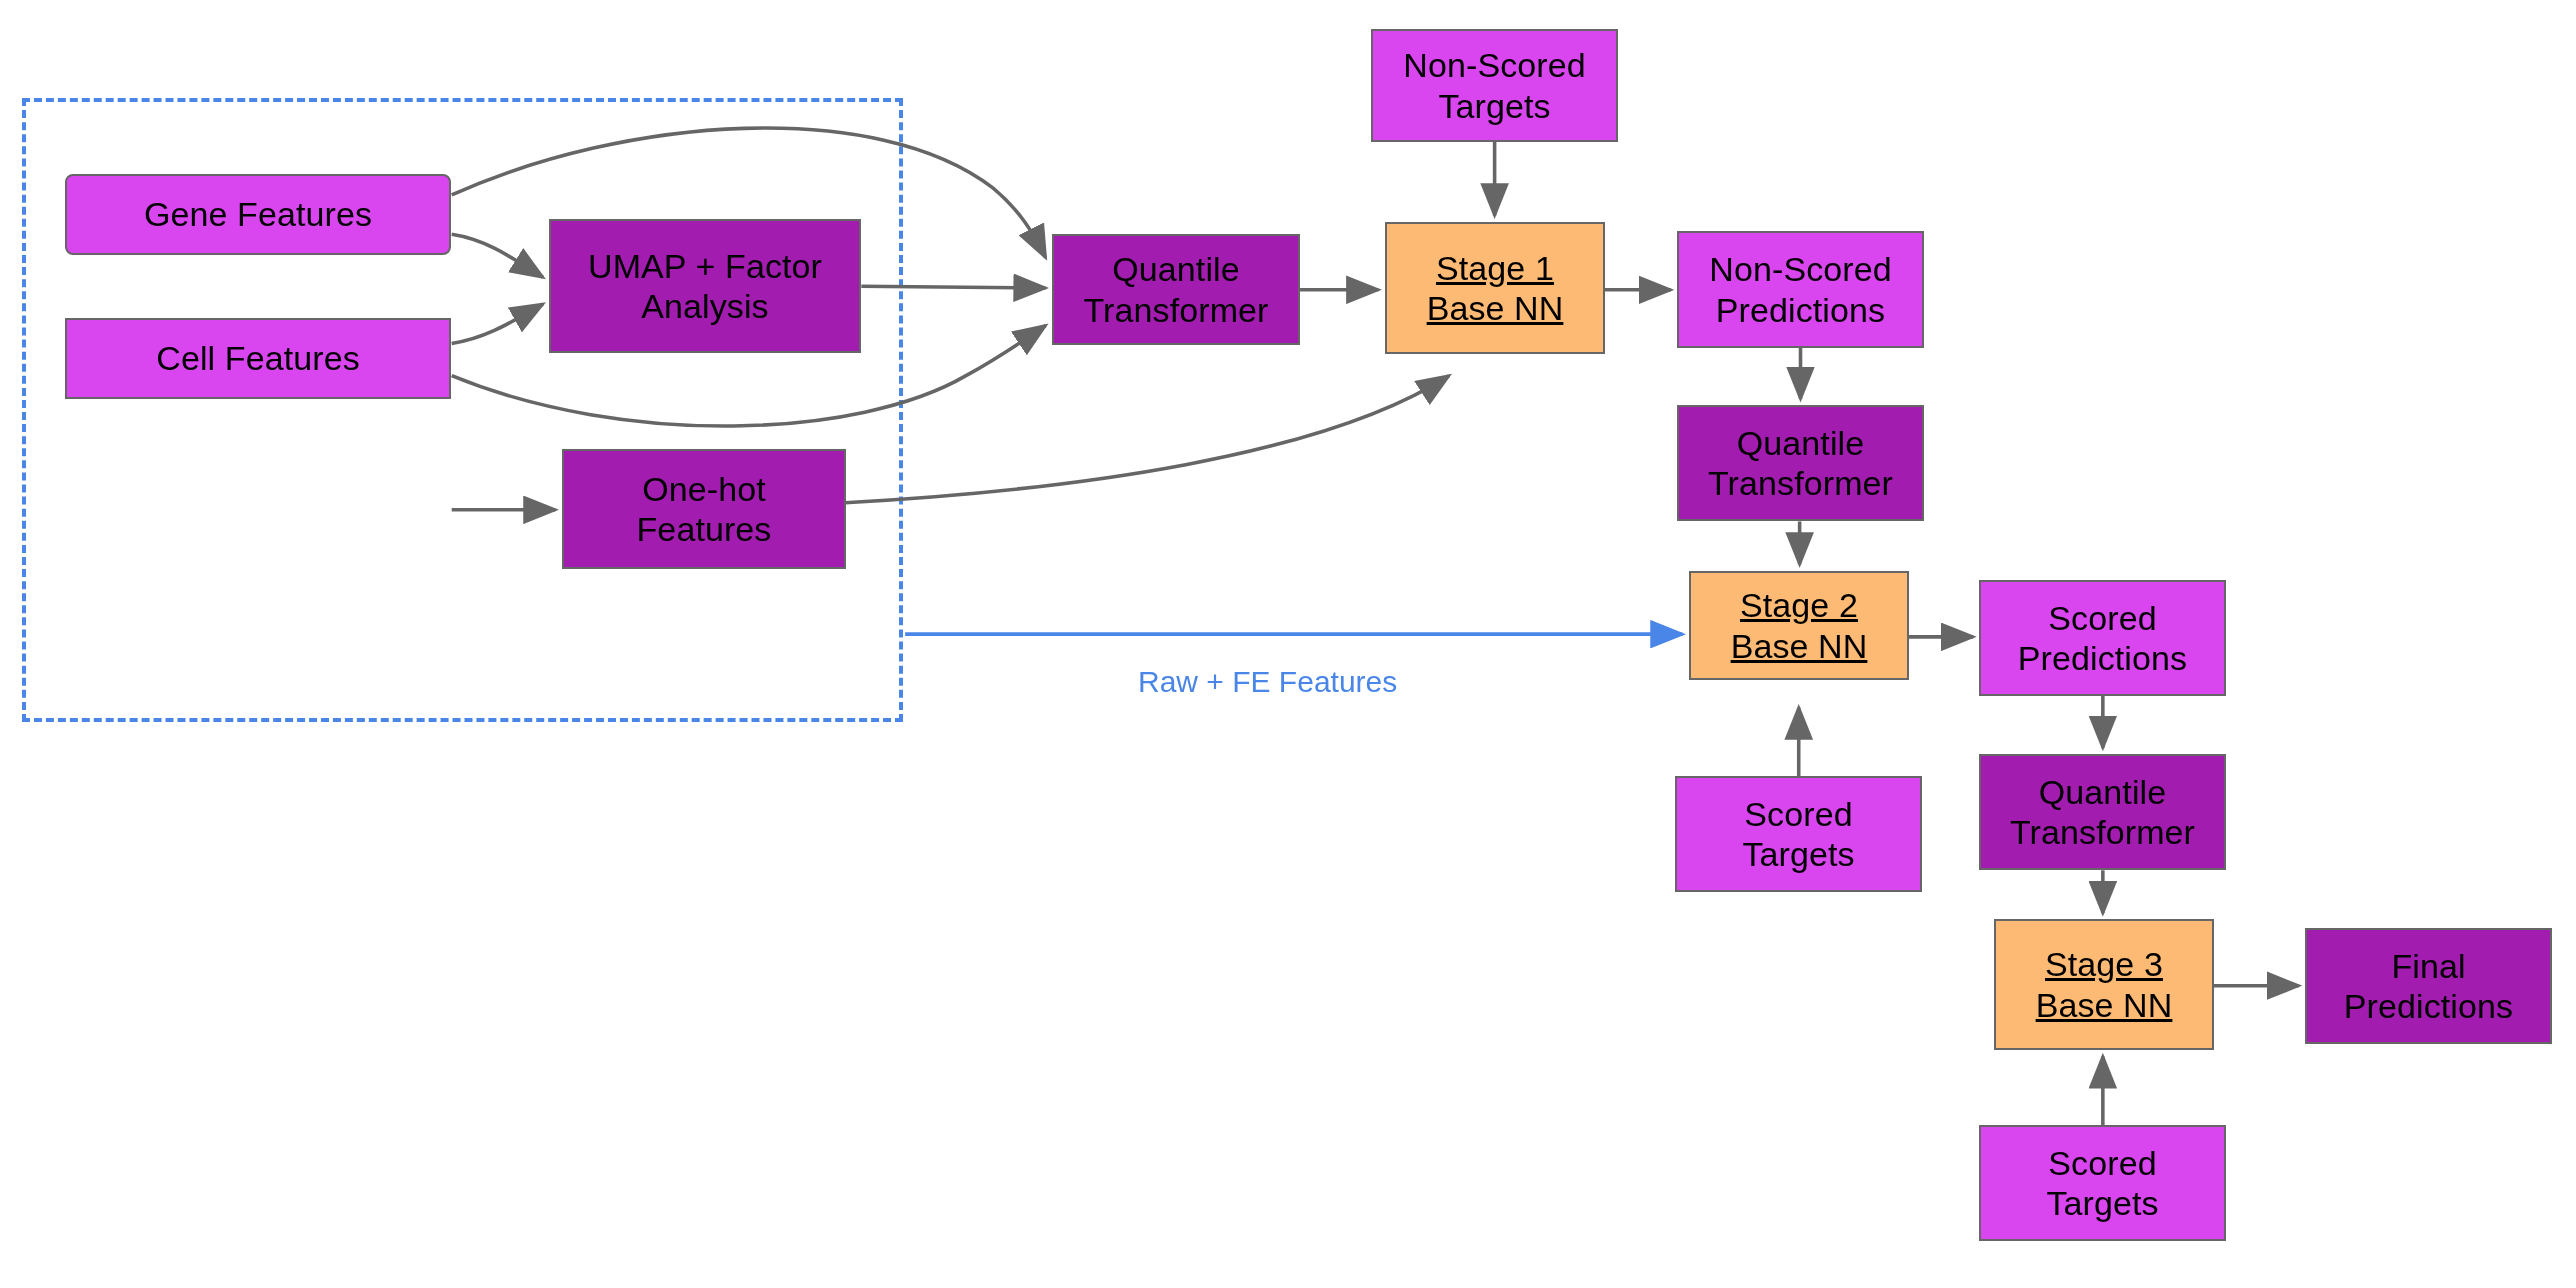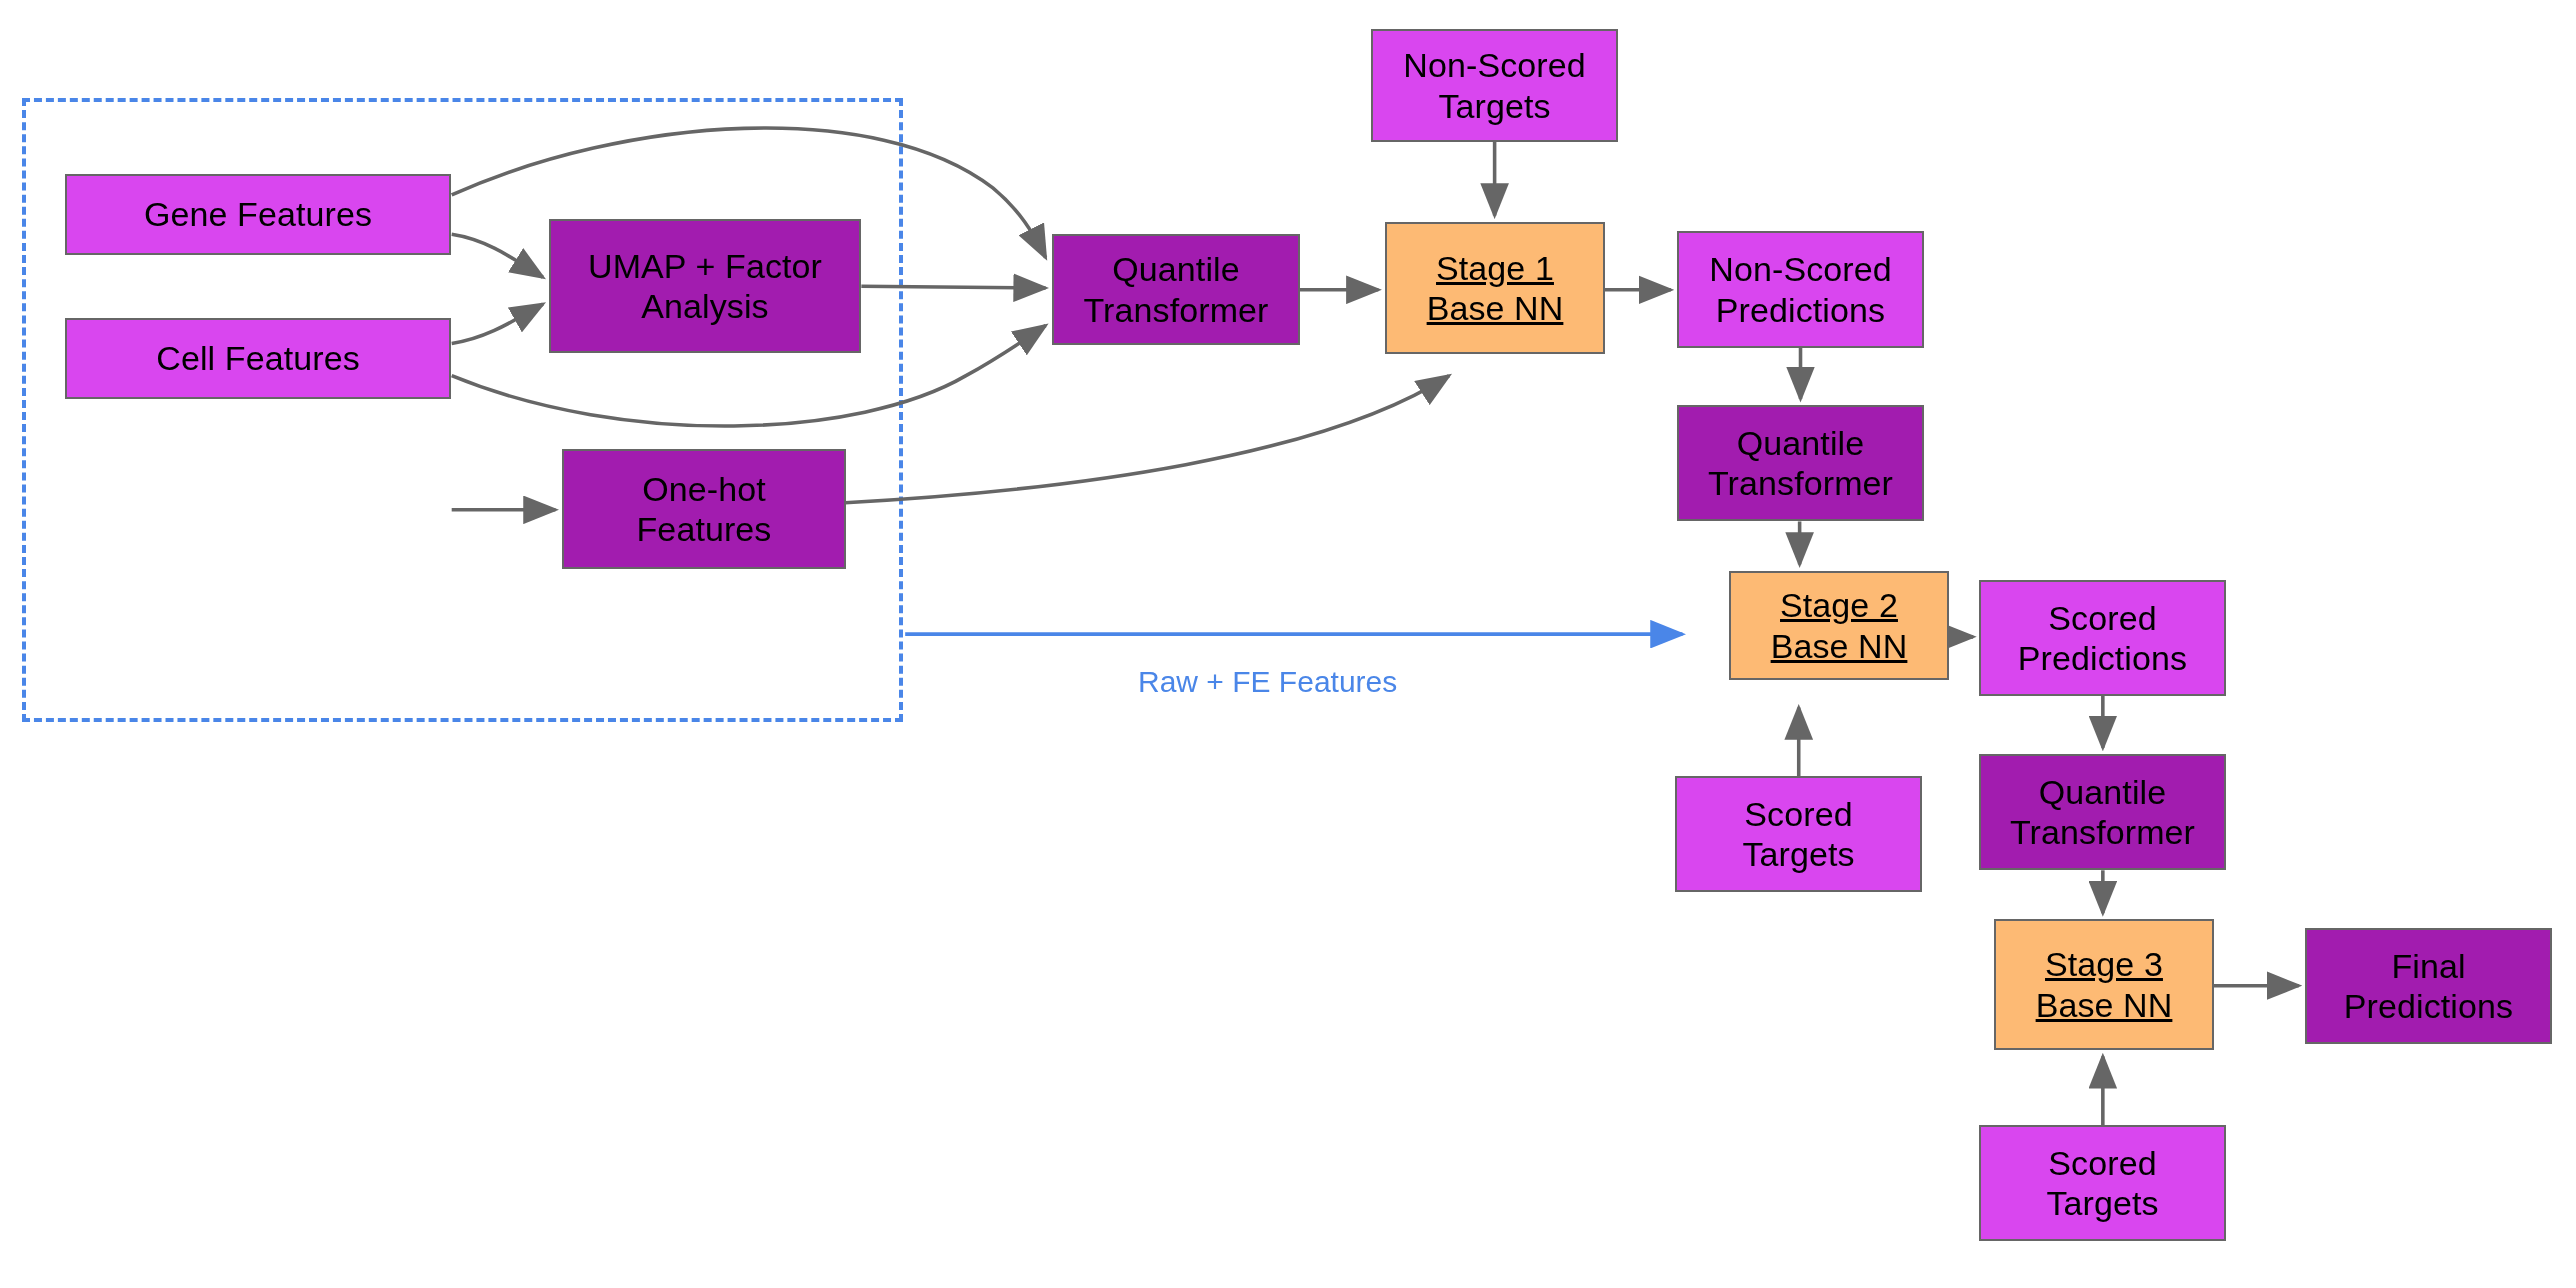--- a/index.html
+++ b/index.html
@@ -116,37 +116,37 @@
       <path d="M2351,1258 L2351,1181"></path>
 
       <path d="M2475,1102 L2570,1102"></path>
     </g>
     <g fill="none" stroke="#4a86e8" stroke-width="4" marker-end="url(#ahb)">
 
       <path d="M1012,709 L1881,709"></path>
     </g>
   </svg>
 
-  <div class="node grey" style="left:65px;   top:174px;  width:386px; height:81px;">Gene Features</div>
+  <div class="node grey" style="left:65px;   top:174px;  width:386px; height:81px;border-radius:8px;">Gene Features</div>
   <div class="node grey" style="left:65px;   top:318px;  width:386px; height:81px;">Cell Features</div>
   <div class="node blue" style="left:549px;  top:219px;  width:312px; height:134px;">UMAP + Factor
 Analysis</div>
   <div class="node blue" style="left:562px;  top:449px;  width:284px; height:120px;">One-hot
 Features</div>
   <div class="node blue" style="left:1052px; top:234px;  width:248px; height:111px;">Quantile
 Transformer</div>
   <div class="node grey" style="left:1371px; top:29px;   width:247px; height:113px;">Non-Scored
 Targets</div>
   <div class="node white" style="left:1385px; top:222px;  width:220px; height:132px;">Stage 1
 Base NN</div>
   <div class="node grey" style="left:1677px; top:231px;  width:247px; height:117px;">Non-Scored
 Predictions</div>
   <div class="node blue" style="left:1677px; top:405px;  width:247px; height:116px;">Quantile
 Transformer</div>
-  <div class="node white" style="left:1689px; top:571px;  width:220px; height:109px;margin-left:40px;">Stage 2
+  <div class="node white" style="left:1689px; top:571px;  width:220px; height:109px;">Stage 2
 Base NN</div>
   <div class="node grey" style="left:1675px; top:776px;  width:247px; height:116px;">Scored
 Targets</div>
   <div class="node grey" style="left:1979px; top:580px;  width:247px; height:116px;">Scored
 Predictions</div>
   <div class="node blue" style="left:1979px; top:754px;  width:247px; height:116px;">Quantile
 Transformer</div>
   <div class="node white" style="left:1994px; top:919px; width:220px; height:131px;">Stage 3
 Base NN</div>
   <div class="node grey" style="left:1979px; top:1125px; width:247px; height:116px;">Scored

